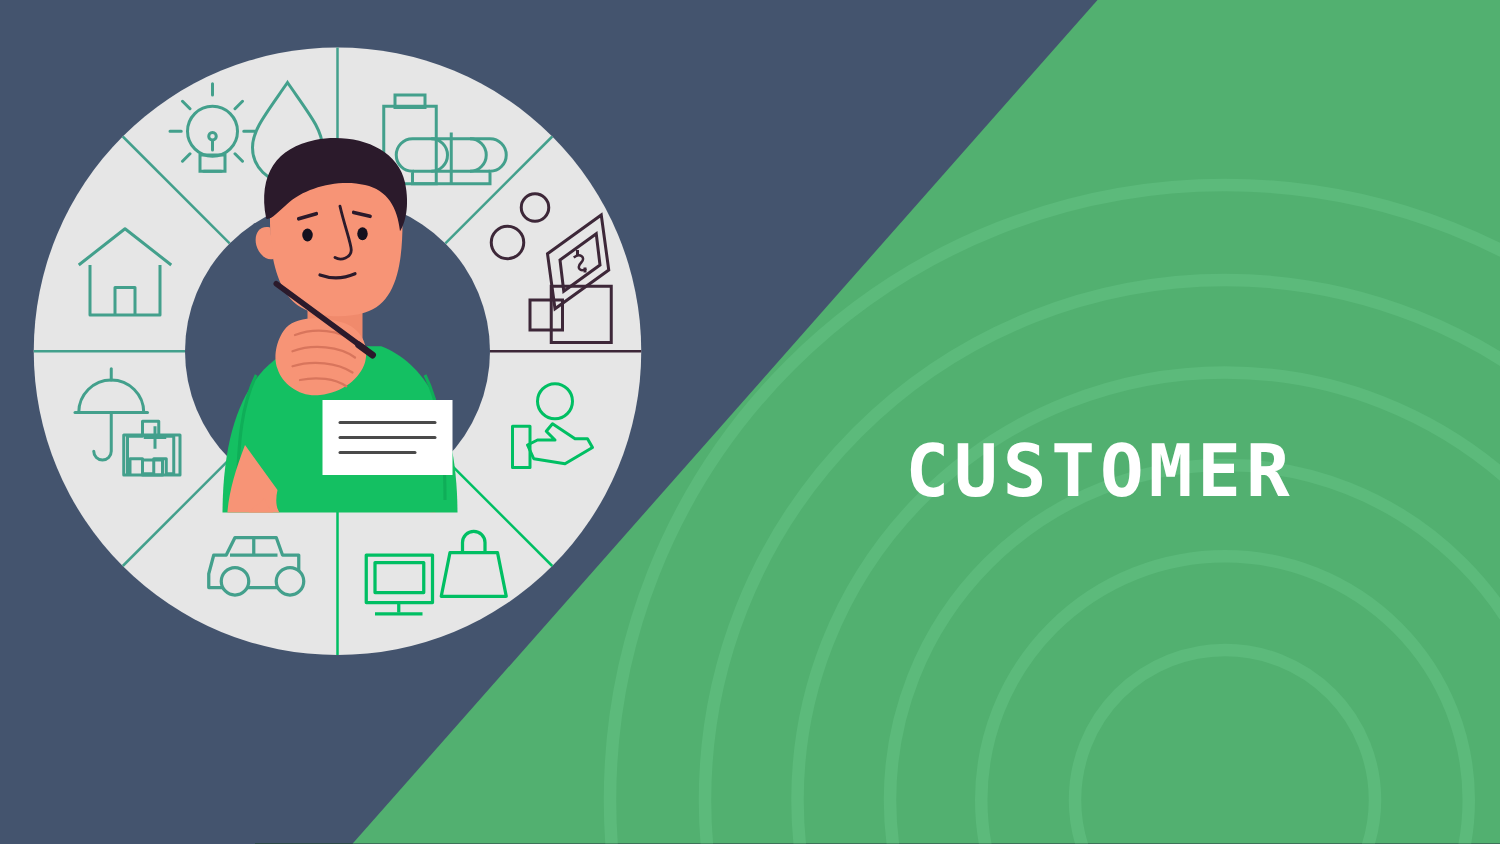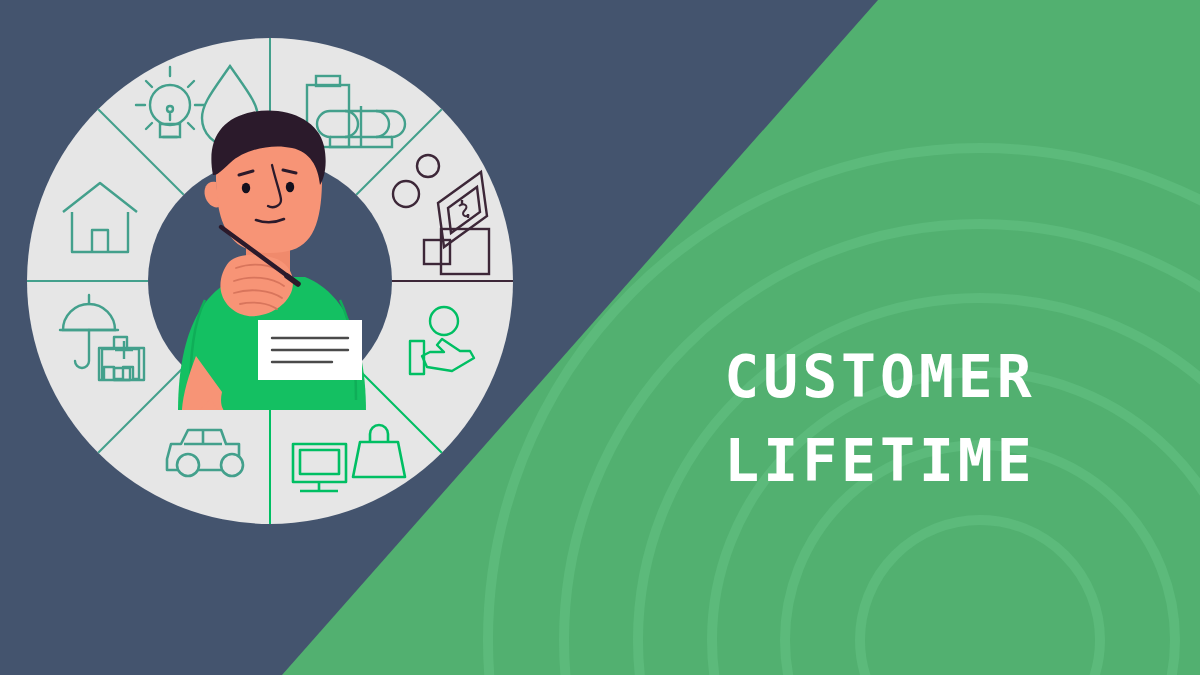--- a/index.html
+++ b/index.html
@@ -250,16 +250,15 @@
         <path d="M272 350 h76"></path>
         <path d="M272 362 h60"></path>
       </g>
 
       <path d="M182 426 C185 452 212 462 254 455 L352 441 L348 412 L250 418 C226 420 214 410 212 398 z" fill="#F79476"></path>
     </g>
   </svg>
 
   <div class="title-block">
     <span class="title-line">CUSTOMER</span>
-    <span class="title-line">LIFETIME</span>
   </div>
 
 </div>
 
 </body></html>

